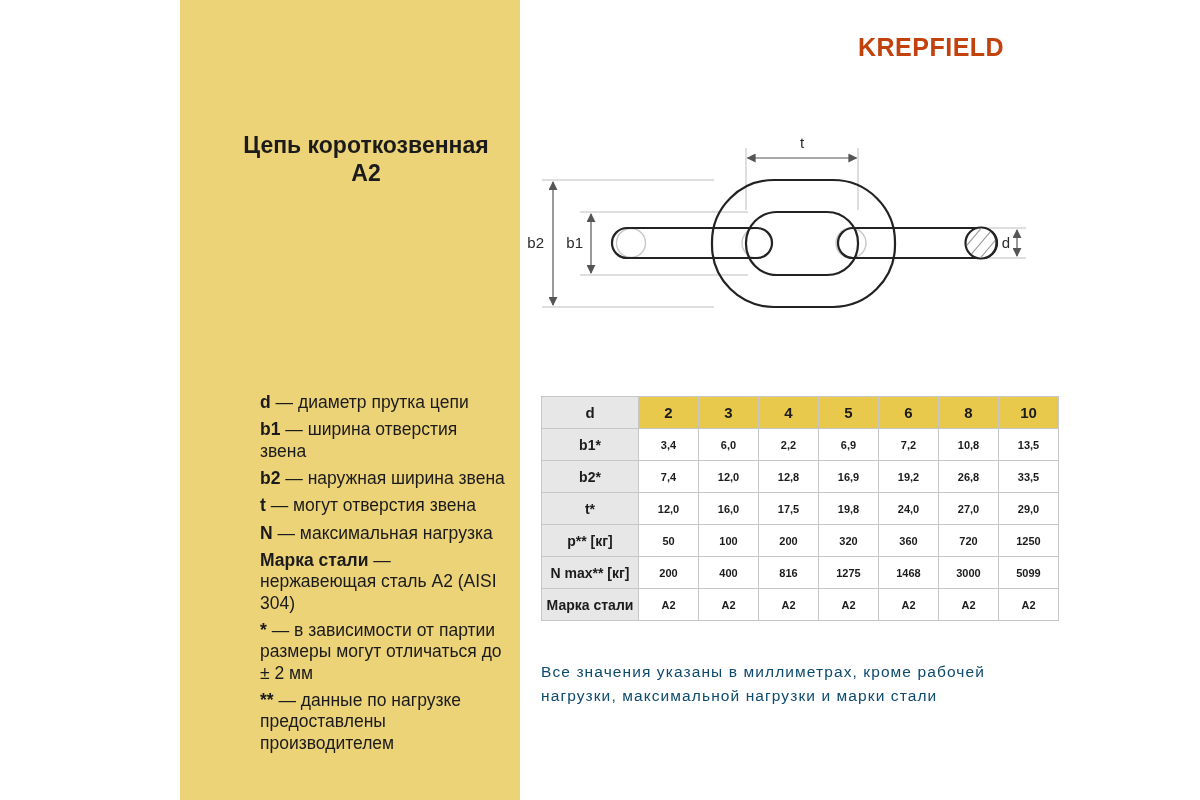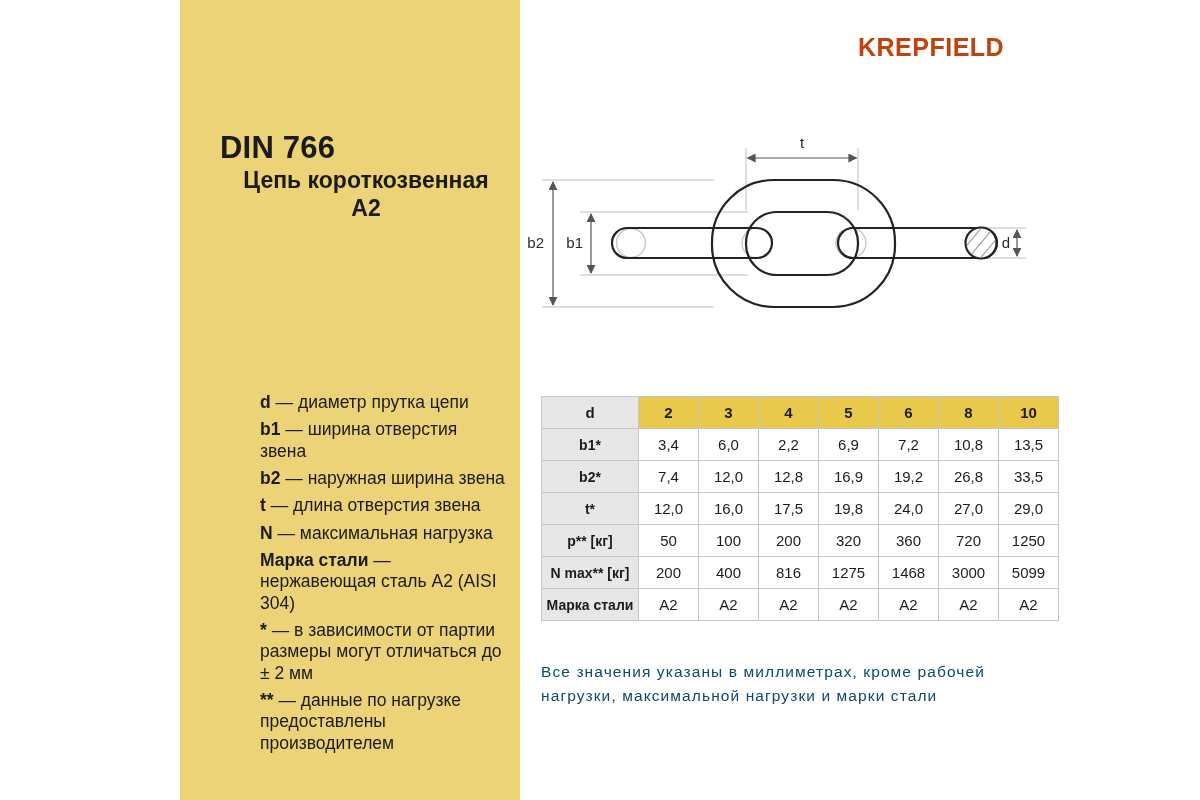--- a/index.html
+++ b/index.html
@@ -20,44 +20,43 @@
   
   .logo{position:absolute;left:858px;top:33px;font-size:25px;font-weight:800;
         color:#c2410c;letter-spacing:.5px;}
   
   .diagram{position:absolute;left:520px;top:130px;width:520px;height:200px;}
   
   .spec-table{position:absolute;left:541px;top:396px;border-collapse:collapse;
               table-layout:fixed;border:1px solid #9f9f9f;}
   .spec-table th,.spec-table td{
     border:1px solid #c7c7c7;height:31px;text-align:center;vertical-align:middle;
-    padding:0 2px;font-size:15px;font-weight:400;color:#1c1c1c;}
+    padding:0 2px;font-size:11px;font-weight:700;color:#1c1c1c;}
   .spec-table th.corner{width:92px;background:#e7e7e7;font-size:15px;font-weight:800;}
   .spec-table th.col-h{width:55px;background:#e9c94c;font-size:15px;font-weight:800;}
   .spec-table th.row-h{background:#e7e7e7;font-size:14px;font-weight:800;text-align:center;}
   
   .footnote{position:absolute;left:541px;top:644px;width:505px;
             font-size:15.5px;line-height:1.55;letter-spacing:1.1px;color:#0c4a6e;}
 </style>
 </head>
 <body>
 
 <div class="canvas">
 
   <aside class="panel">
     <div class="title">
-      <div class="t1">DIN 766</div>
       <div class="t2">Цепь короткозвенная</div>
       <div class="t3">A2</div>
     </div>
     <div class="legend">
         <div class="legend-item"><b>d</b><span> — диаметр прутка цепи</span></div>
         <div class="legend-item"><b>b1</b><span> — ширина отверстия звена</span></div>
         <div class="legend-item"><b>b2</b><span> — наружная ширина звена</span></div>
-        <div class="legend-item"><b>t</b><span> — длина отверстия звена</span></div>
+        <div class="legend-item"><b>t</b><span> — могут отверстия звена</span></div>
         <div class="legend-item"><b>N</b><span> — максимальная нагрузка</span></div>
         <div class="legend-item"><b>Марка стали</b><span> — нержавеющая сталь A2 (AISI 304)</span></div>
         <div class="legend-item"><b>*</b><span> — в зависимости от партии размеры могут отличаться до ± 2 мм</span></div>
         <div class="legend-item"><b>**</b><span> — данные по нагрузке предоставлены производителем</span></div>
       </div>
   </aside>
 
   <div class="logo">KREPFIELD</div>
 
   <svg class="diagram" viewBox="0 0 520 200" xmlns="http://www.w3.org/2000/svg">

